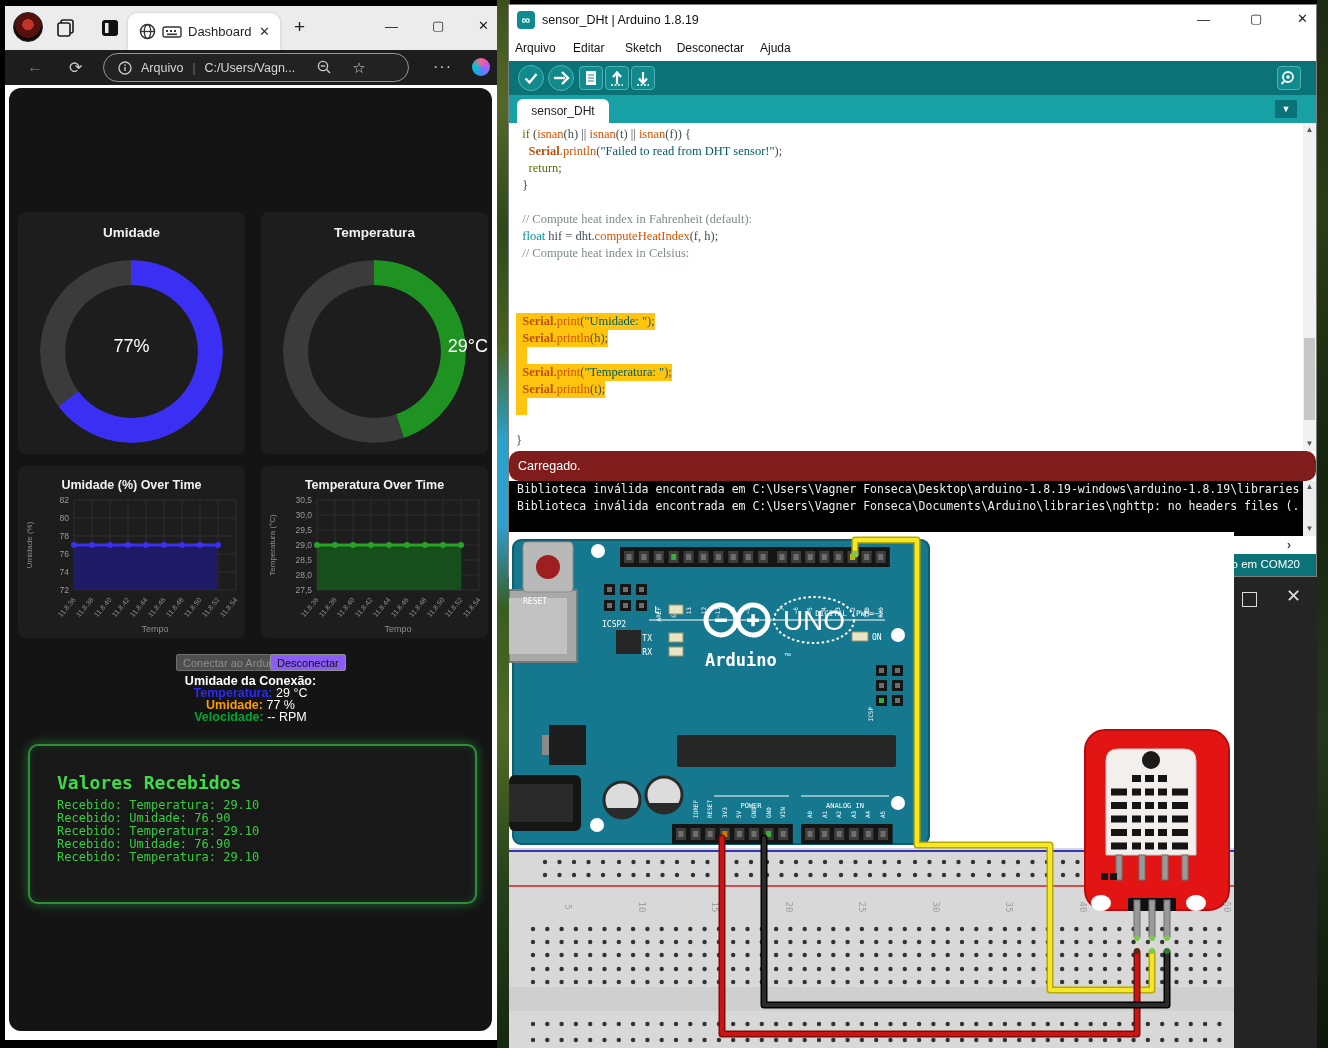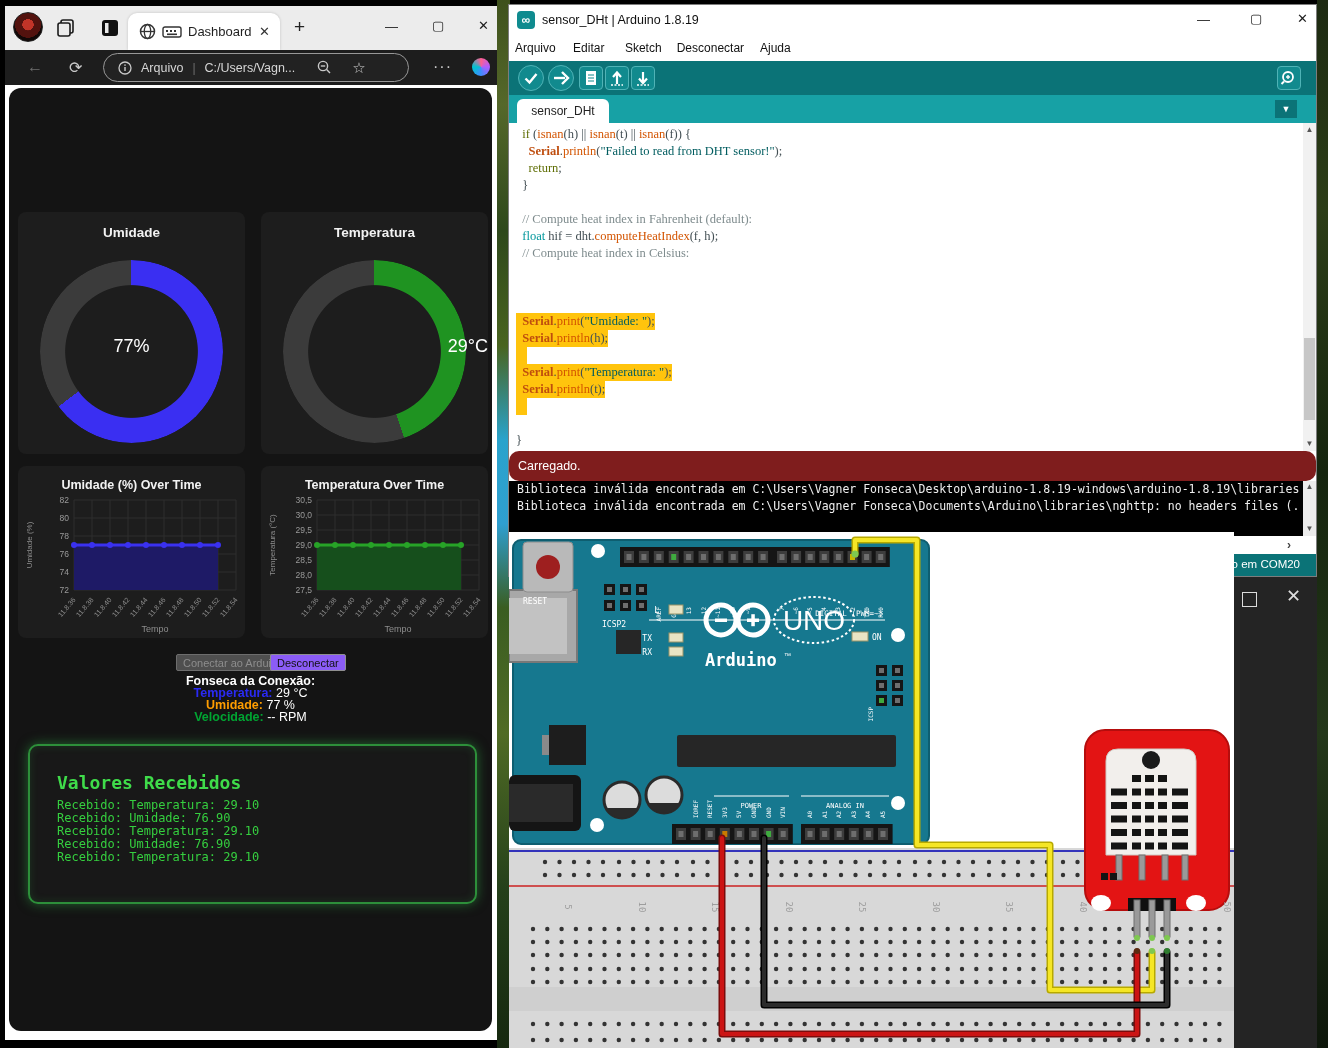--- a/index.html
+++ b/index.html
@@ -262,21 +262,21 @@
               <circle cx="182" cy="53" r="3" fill="#27a327"></circle>
               <circle cx="200" cy="53" r="3" fill="#27a327"></circle>
               <text x="14" y="53" text-anchor="middle" fill="#8d8d8d" font-size="8" transform="rotate(-90 14 53)">Temperatura (°C)</text>
               <text x="137" y="140" text-anchor="middle" fill="#8d8d8d" font-size="9">Tempo</text>
             </svg>
         </div>
 
         <button id="btn-connect" class="btn abs" style="left:167px;top:566px;height:17px" disabled="">Conectar ao Arduino</button>
         <button id="btn-disconnect" class="btn abs" style="left:261px;top:566px;height:17px">Desconectar</button>
 
-        <div class="status-line abs" style="left:0;top:587px;width:483px;font-weight:bold">Fonseca da Conexão:</div>
+        <div class="status-line abs" style="left:0;top:587px;width:483px;font-weight:bold">Umidade da Conexão:</div>
         <div id="statusrows" class="abs" style="left:0;top:599px;width:483px">
             <div class="status-line"><span style="color: rgb(42, 42, 245); font-weight: bold;">Temperatura:</span><span> 29 °C</span></div>
             <div class="status-line"><span style="color: rgb(255, 157, 0); font-weight: bold;">Umidade:</span><span> 77 %</span></div>
             <div class="status-line"><span style="color: rgb(0, 165, 50); font-weight: bold;">Velocidade:</span><span> -- RPM</span></div>
           </div>
 
         <div id="rxbox" class="abs" style="left:19px;top:656px;width:445px;height:156px">
           <div class="rxtitle abs" style="left:27px;top:26px">Valores Recebidos</div>
           <div id="rxlines" class="abs" style="left:27px;top:53px">
               <div class="rxline">Recebido: Temperatura: 29.10</div>

